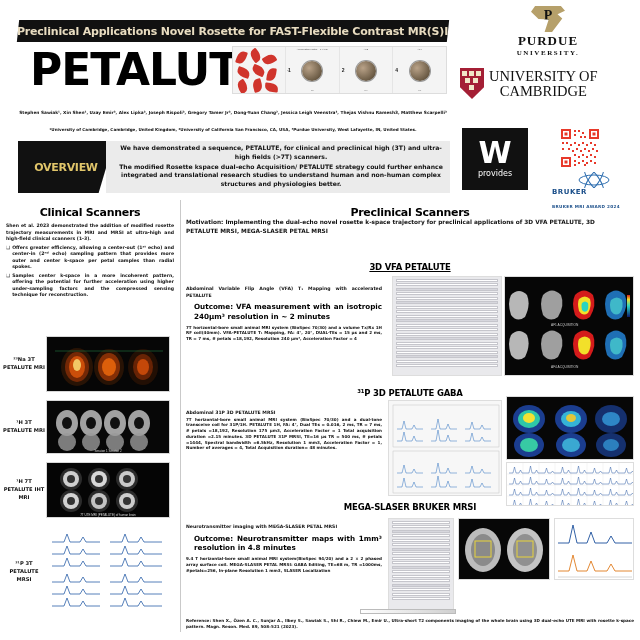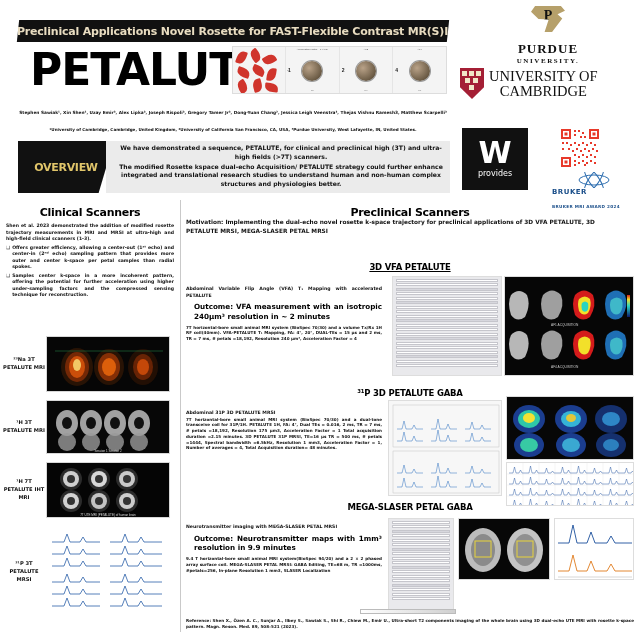--- a/index.html
+++ b/index.html
@@ -139,21 +139,21 @@
   .logos { position:absolute; left:458px; top:2px; width:180px; height:196px; }
   .purdue { position:absolute; left:40px; top:4px; width:100px; text-align:center; }
   .pshield { width:34px; height:26px; margin:0 auto;
              background:#b6a06a;
              clip-path: polygon(12% 0,88% 0,100% 18%,78% 32%,92% 48%,62% 100%,40% 100%,52% 52%,22% 50%,0 22%);
              position:relative; }
   .pshield:after { content:"P"; position:absolute; left:0; right:0; top:2px;
                    text-align:center; color:#111; font-size:14px; font-weight:bold;
                    font-family:"Liberation Serif", serif; }
   .ptxt1 { font-family:"Liberation Serif", serif; font-size:13px; font-weight:bold;
-           letter-spacing:1px; color:#111; margin-top:9px; }
+           letter-spacing:1px; color:#111; margin-top:1px; }
   .ptxt2 { font-family:"Liberation Serif", serif; font-size:7px; font-weight:bold;
            letter-spacing:1.6px; color:#111; }
 
   .camb { position:absolute; left:2px; top:66px; width:176px; display:flex; align-items:center; gap:5px;}
   .cshield { width:24px; height:31px; background:#a41f35;
              clip-path: polygon(0 0,100% 0,100% 62%,50% 100%,0 62%);
              position:relative; }
   .cshield .sq { position:absolute; background:#f2e6c8; width:5px; height:5px; }
   .ctxt { font-family:"Liberation Serif", serif; font-size:14.5px; color:#111;
           line-height:1.02; letter-spacing:0px;text-align:center; }
@@ -517,24 +517,24 @@
         <path d="M34 43 l4 0 l1.5 -5 l1.5 5 l3 0 l1.5 -2 l1.5 2 l3 0"></path>
         <path d="M50 43 l4 0 l1.5 -6 l1.5 6 l3 0 l1.5 -3 l1.5 3 l3 0"></path>
         <path d="M66 43 l4 0 l1.5 -7 l1.5 7 l3 0 l1.5 -3 l1.5 3 l3 0"></path>
         <path d="M82 43 l4 0 l1.5 -5 l1.5 5 l3 0 l1.5 -2 l1.5 2 l3 0"></path>
         <path d="M98 43 l4 0 l1.5 -6 l1.5 6 l3 0 l1.5 -3 l1.5 3 l3 0"></path>
         <path d="M114 43 l4 0 l1.5 -5 l1.5 5 l3 0 l1.5 -2 l1.5 2 l3 0"></path>
       </g>
     </svg>
   </div>
 
-  <div class="subhead" style="position:absolute;left:186px;top:502px;width:448px;">MEGA-SLASER PETAL GABA</div>
+  <div class="subhead" style="position:absolute;left:186px;top:502px;width:448px;">MEGA-SLASER BRUKER MRSI</div>
   <div class="midcol" style="top:524px;">
     <div class="mtext">Neurotransmitter imaging with MEGA-SLASER PETAL MRSI</div>
-    <div class="outcome">Outcome: Neurotransmitter maps with 1mm³ resolution in 9.9 minutes</div>
+    <div class="outcome">Outcome: Neurotransmitter maps with 1mm³ resolution in 4.8 minutes</div>
     <div class="tiny">9.4 T horizontal-bore small animal MRI system(BioSpec 94/20) and a 2 × 2 phased array surface coil. MEGA-SLASER PETAL MRSI: GABA Editing, TE=68 m, TR =1000ms, #petals=256, In-plane Resolution 1 mm3, SLASER Localization</div>
   </div>
 
   <div class="fig gui" style="left:388px;top:518px;width:66px;height:92px;">
     <div class="guirow"></div>
       <div class="guirow"></div>
       <div class="guirow w2"></div>
     <div class="guirow"></div>
       <div class="guirow"></div>
       <div class="guirow"></div>

